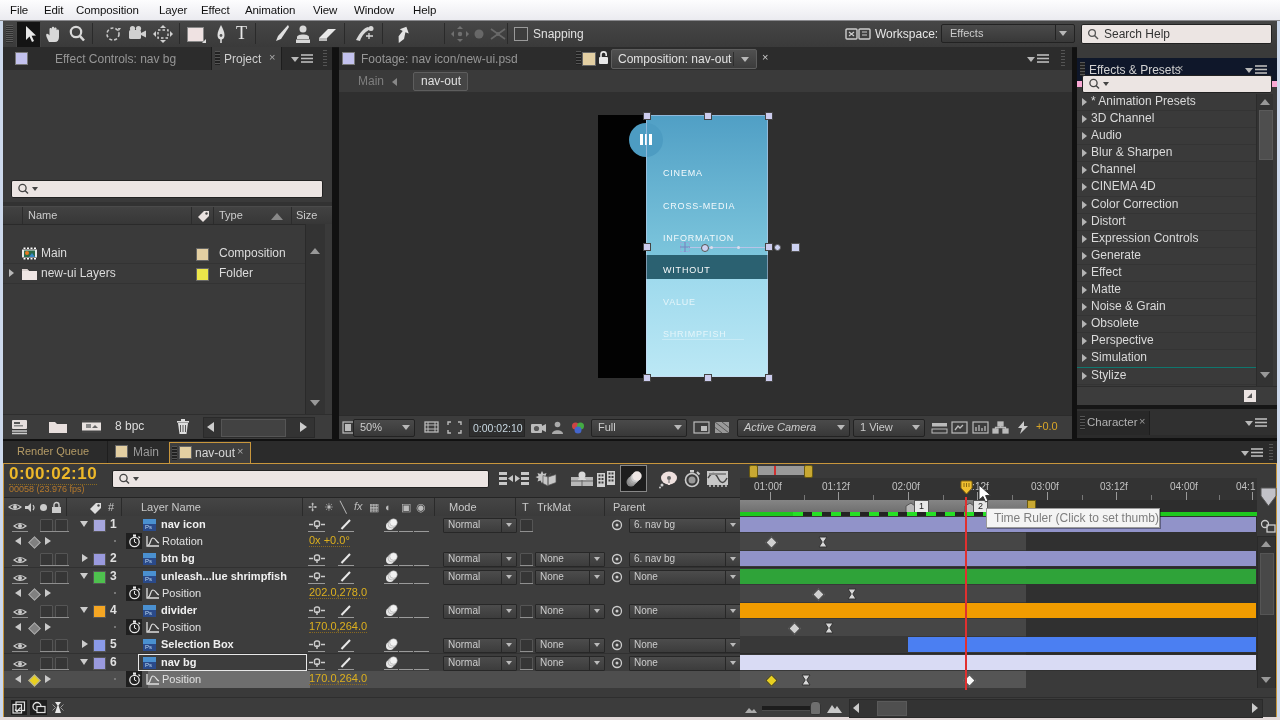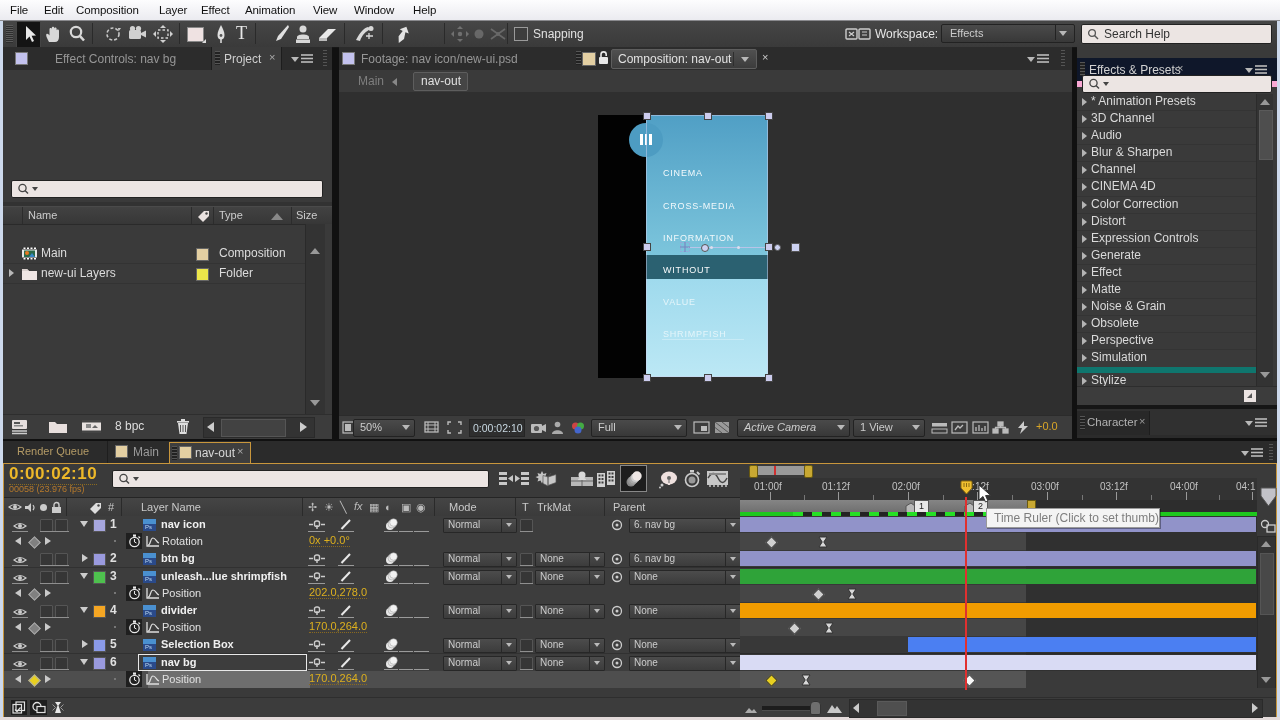--- a/index.html
+++ b/index.html
@@ -533,21 +533,21 @@
             <span style="position:absolute;left:14px;top:0px;color:#dadada;font-size:12px;white-space:nowrap;">Noise &amp; Grain</span>
           </div>
           <div style="position:relative;height:16.1px;border-bottom:1px solid #343434;">
             <span style="position:absolute;left:5px;top:4px;width:0;height:0;border-top:4px solid transparent;border-bottom:4px solid transparent;border-left:5px solid #b4b4b4;"></span>
             <span style="position:absolute;left:14px;top:0px;color:#dadada;font-size:12px;white-space:nowrap;">Obsolete</span>
           </div>
           <div style="position:relative;height:16.1px;border-bottom:1px solid #343434;">
             <span style="position:absolute;left:5px;top:4px;width:0;height:0;border-top:4px solid transparent;border-bottom:4px solid transparent;border-left:5px solid #b4b4b4;"></span>
             <span style="position:absolute;left:14px;top:0px;color:#dadada;font-size:12px;white-space:nowrap;">Perspective</span>
           </div>
-          <div style="position:relative;height:16.1px;border-bottom:6px solid #0f766e;">
+          <div style="position:relative;height:16.1px;border-bottom:1px solid #0f766e;">
             <span style="position:absolute;left:5px;top:4px;width:0;height:0;border-top:4px solid transparent;border-bottom:4px solid transparent;border-left:5px solid #b4b4b4;"></span>
             <span style="position:absolute;left:14px;top:0px;color:#dadada;font-size:12px;white-space:nowrap;">Simulation</span>
           </div>
           <div style="position:relative;height:16.1px;border-bottom:1px solid #343434;">
             <span style="position:absolute;left:5px;top:4px;width:0;height:0;border-top:4px solid transparent;border-bottom:4px solid transparent;border-left:5px solid #b4b4b4;"></span>
             <span style="position:absolute;left:14px;top:0px;color:#dadada;font-size:12px;white-space:nowrap;">Stylize</span>
           </div>
           <div style="position:relative;height:16.1px;border-bottom:1px solid #343434;">
             <span style="position:absolute;left:14px;top:0px;color:#dadada;font-size:12px;white-space:nowrap;opacity:.5;">Synthetic Aperture</span>
           </div>

